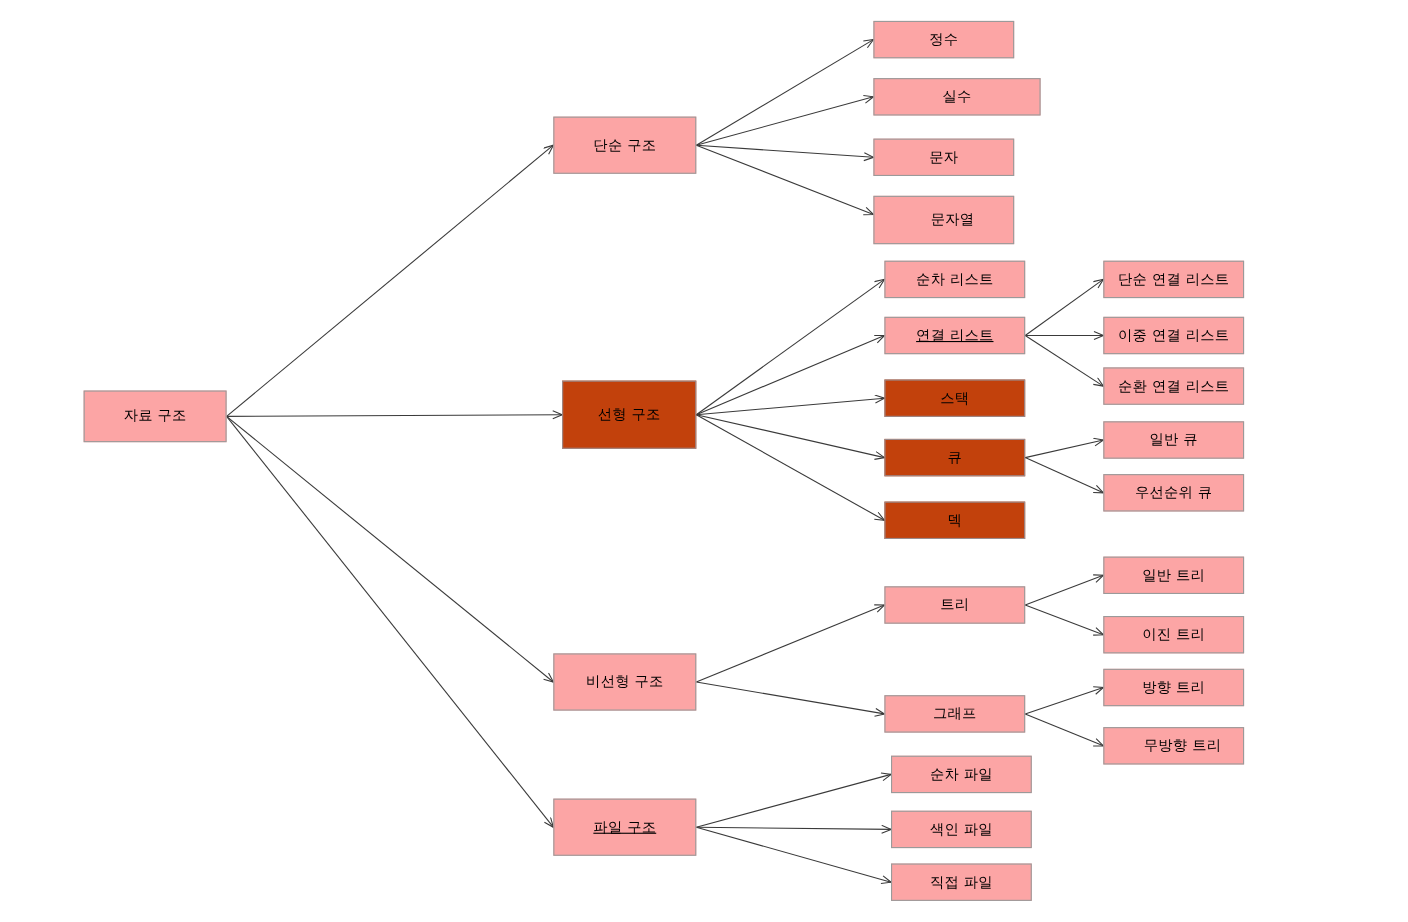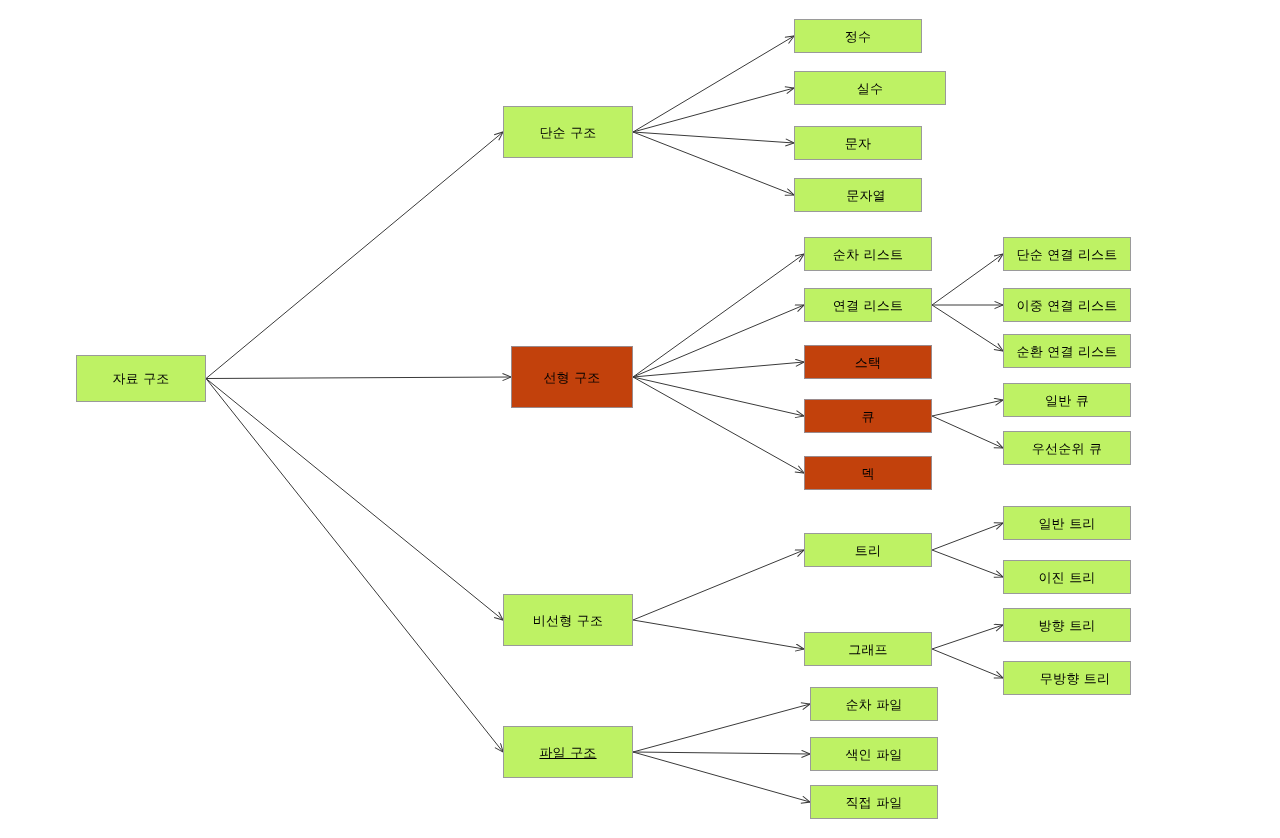--- a/index.html
+++ b/index.html
@@ -28,21 +28,21 @@
     height: 838px;
     pointer-events: none;
   }
   .node {
     position: absolute;
     box-sizing: border-box;
     display: flex;
     align-items: center;
     justify-content: center;
     border: 1px solid #9a9a9a;
-    background: #bef264;
+    background: #fca5a5;
     color: #000000;
     font-size: 13px;
     line-height: 1;
     letter-spacing: 0.2px;
     white-space: nowrap;
     text-align: center;
   }
   .node.highlight {
     background: #c2410c;
     border-color: #9a8a8c;
@@ -110,27 +110,27 @@
       </div>
       <div class="node" style="left: 794px; top: 19px; width: 128px; height: 34px;">
         <span class="node-label">정수</span>
       </div>
       <div class="node" style="left: 794px; top: 71px; width: 152px; height: 34px;">
         <span class="node-label">실수</span>
       </div>
       <div class="node" style="left: 794px; top: 126px; width: 128px; height: 34px;">
         <span class="node-label">문자</span>
       </div>
-      <div class="node" style="left: 794px; top: 178px; width: 128px; height: 34px; padding-left: 16px;">
+      <div class="node" style="left: 794px; top: 178px; width: 128px; height: 44px; padding-left: 16px;">
         <span class="node-label">문자열</span>
       </div>
       <div class="node" style="left: 804px; top: 237px; width: 128px; height: 34px;">
         <span class="node-label">순차 리스트</span>
       </div>
-      <div class="node" style="left: 804px; top: 288px; width: 128px; height: 34px;">
+      <div class="node" style="left: 804px; top: 288px; width: 128px; height: 34px; text-decoration: underline;">
         <span class="node-label">연결 리스트</span>
       </div>
       <div class="node highlight" style="left: 804px; top: 345px; width: 128px; height: 34px;">
         <span class="node-label">스택</span>
       </div>
       <div class="node highlight" style="left: 804px; top: 399px; width: 128px; height: 34px;">
         <span class="node-label">큐</span>
       </div>
       <div class="node highlight" style="left: 804px; top: 456px; width: 128px; height: 34px;">
         <span class="node-label">덱</span>

